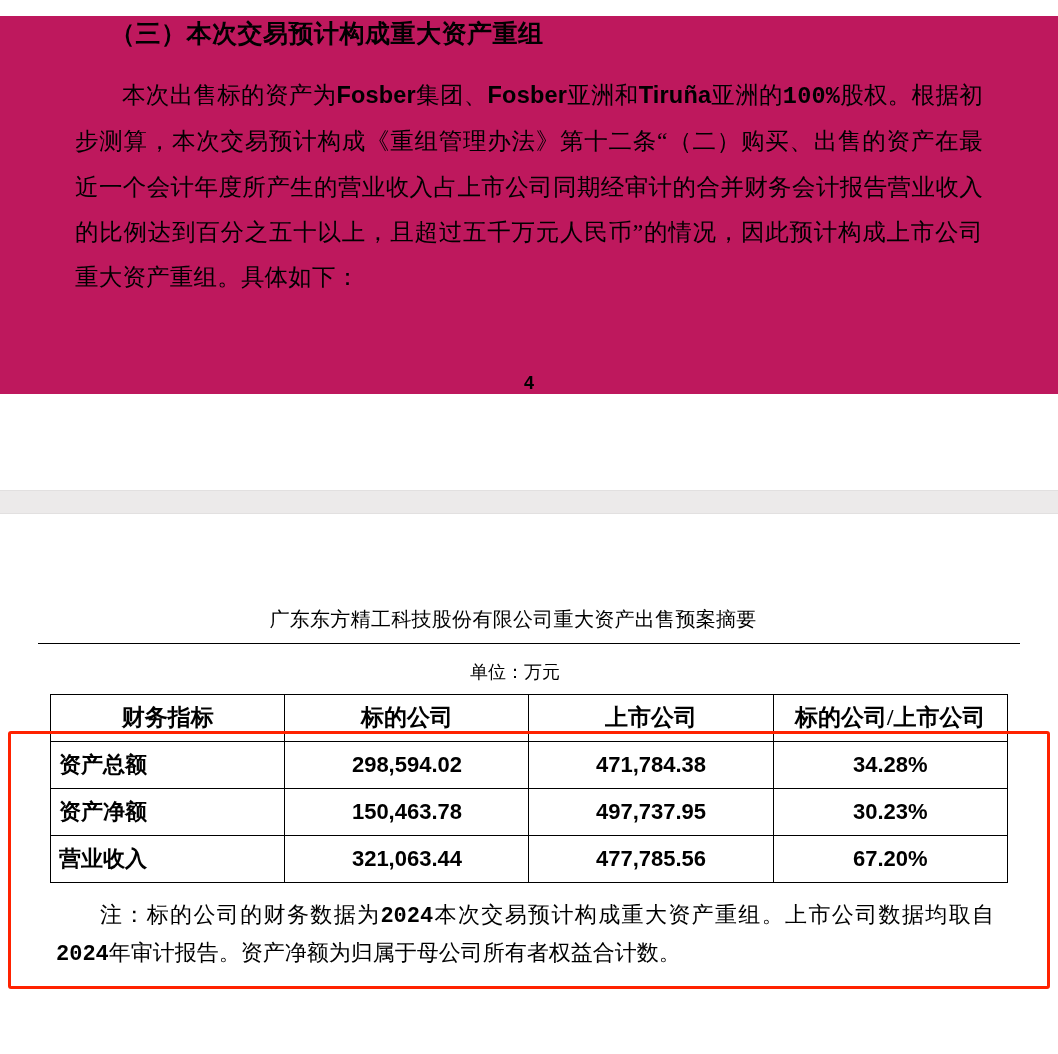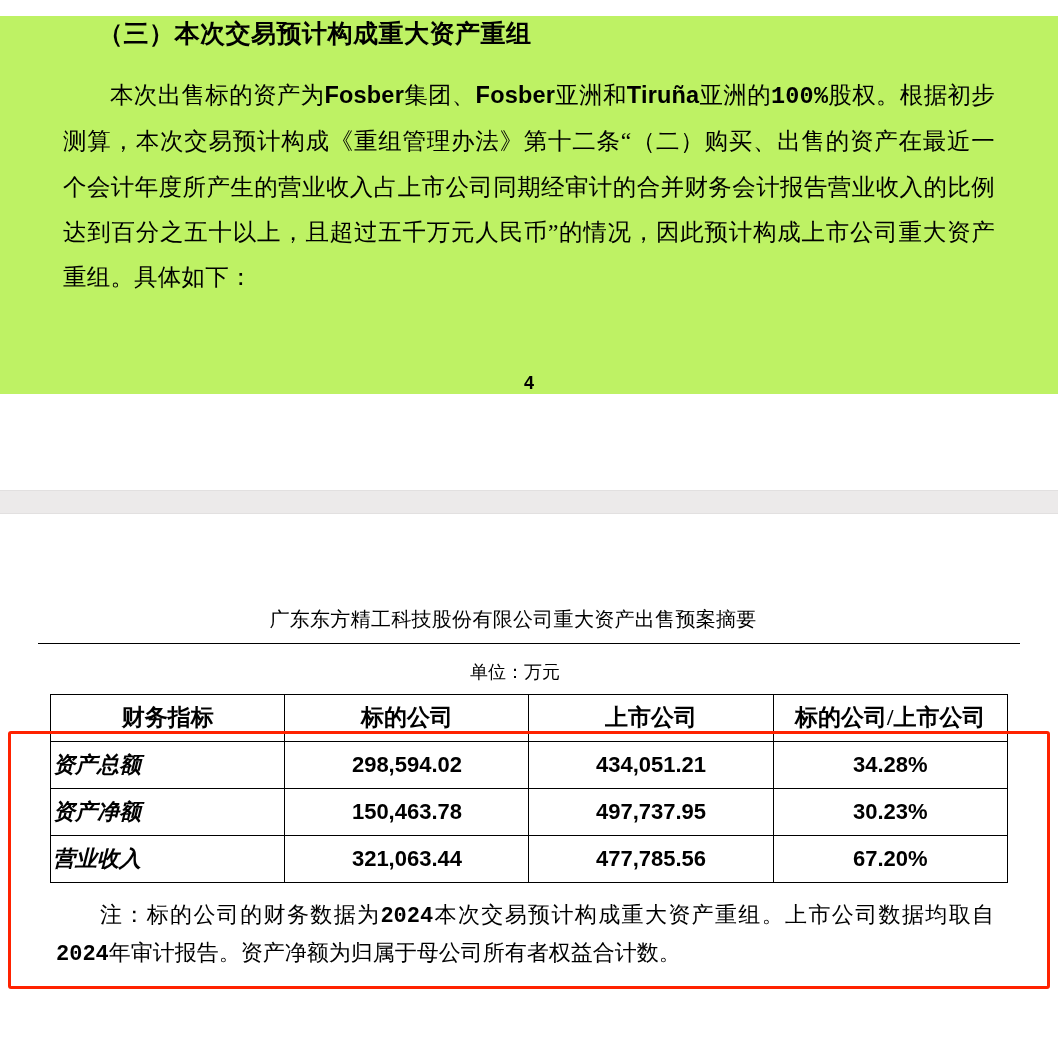--- a/index.html
+++ b/index.html
@@ -11,22 +11,22 @@
     width: 1058px;
     height: 1054px;
     font-family: "Liberation Serif", "DejaVu Serif", serif;
     color: #000000;
     position: relative;
     overflow: hidden;
   }
 
   .page-top {
     position: relative;
-    padding: 0 38px;
-    background: #bef264;
+    padding: 0 50px;
+    background: #be185d;
   }
 
   .section-heading {
     font-family: "Liberation Sans", "DejaVu Sans", sans-serif;
     font-weight: bold;
     font-size: 25px;
     letter-spacing: 0.5px;
     margin: 16px 0 0 60px;
     line-height: 1.4;
   }
@@ -93,30 +93,29 @@
   table.fin-table {
     border-collapse: collapse;
     width: calc(100% - 24px);
     margin: 0 12px;
     table-layout: fixed;
   }
   table.fin-table td, table.fin-table th {
     border: 1.6px solid #000;
     height: 46px;
     font-size: 22px;
-    padding: 0 2px;
+    padding: 0 8px;
     font-weight: bold;
   }
   table.fin-table th {
     text-align: center;
     font-size: 23px;
   }
   table.fin-table td.label {
     text-align: left;
-    font-style: italic;
   }
   table.fin-table td.val {
     text-align: center;
     font-family: "Liberation Sans", "DejaVu Sans", sans-serif;
     font-weight: bold;
     font-size: 22px;
   }
 
   .col1 { width: 24.5%; }
   .col2 { width: 25.5%; }
@@ -171,21 +170,21 @@
         <th>财务指标</th>
         <th>标的公司</th>
         <th>上市公司</th>
         <th>标的公司/上市公司</th>
       </tr>
     </thead>
     <tbody>
       <tr>
         <td class="label">资产总额</td>
         <td class="val">298,594.02</td>
-        <td class="val">434,051.21</td>
+        <td class="val">471,784.38</td>
         <td class="val">34.28%</td>
       </tr>
       <tr>
         <td class="label">资产净额</td>
         <td class="val">150,463.78</td>
         <td class="val">497,737.95</td>
         <td class="val">30.23%</td>
       </tr>
       <tr>
         <td class="label">营业收入</td>

